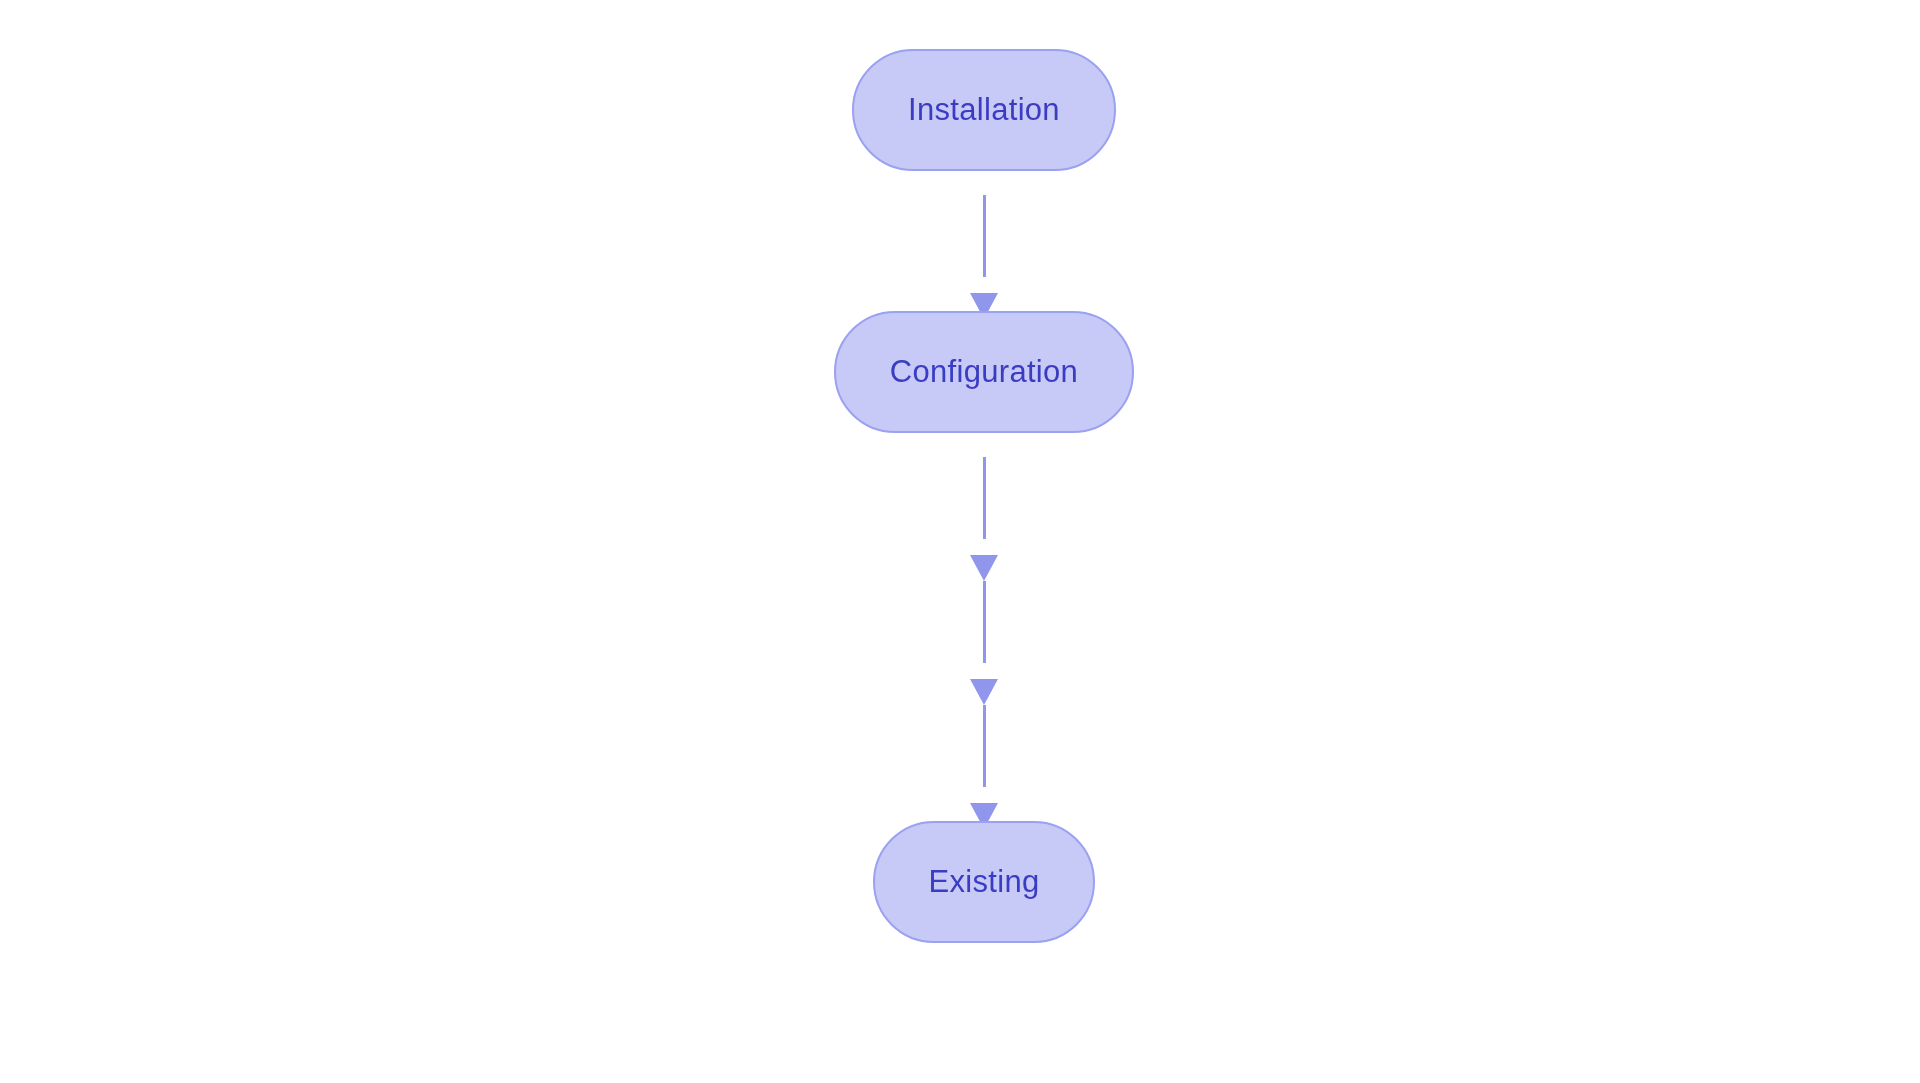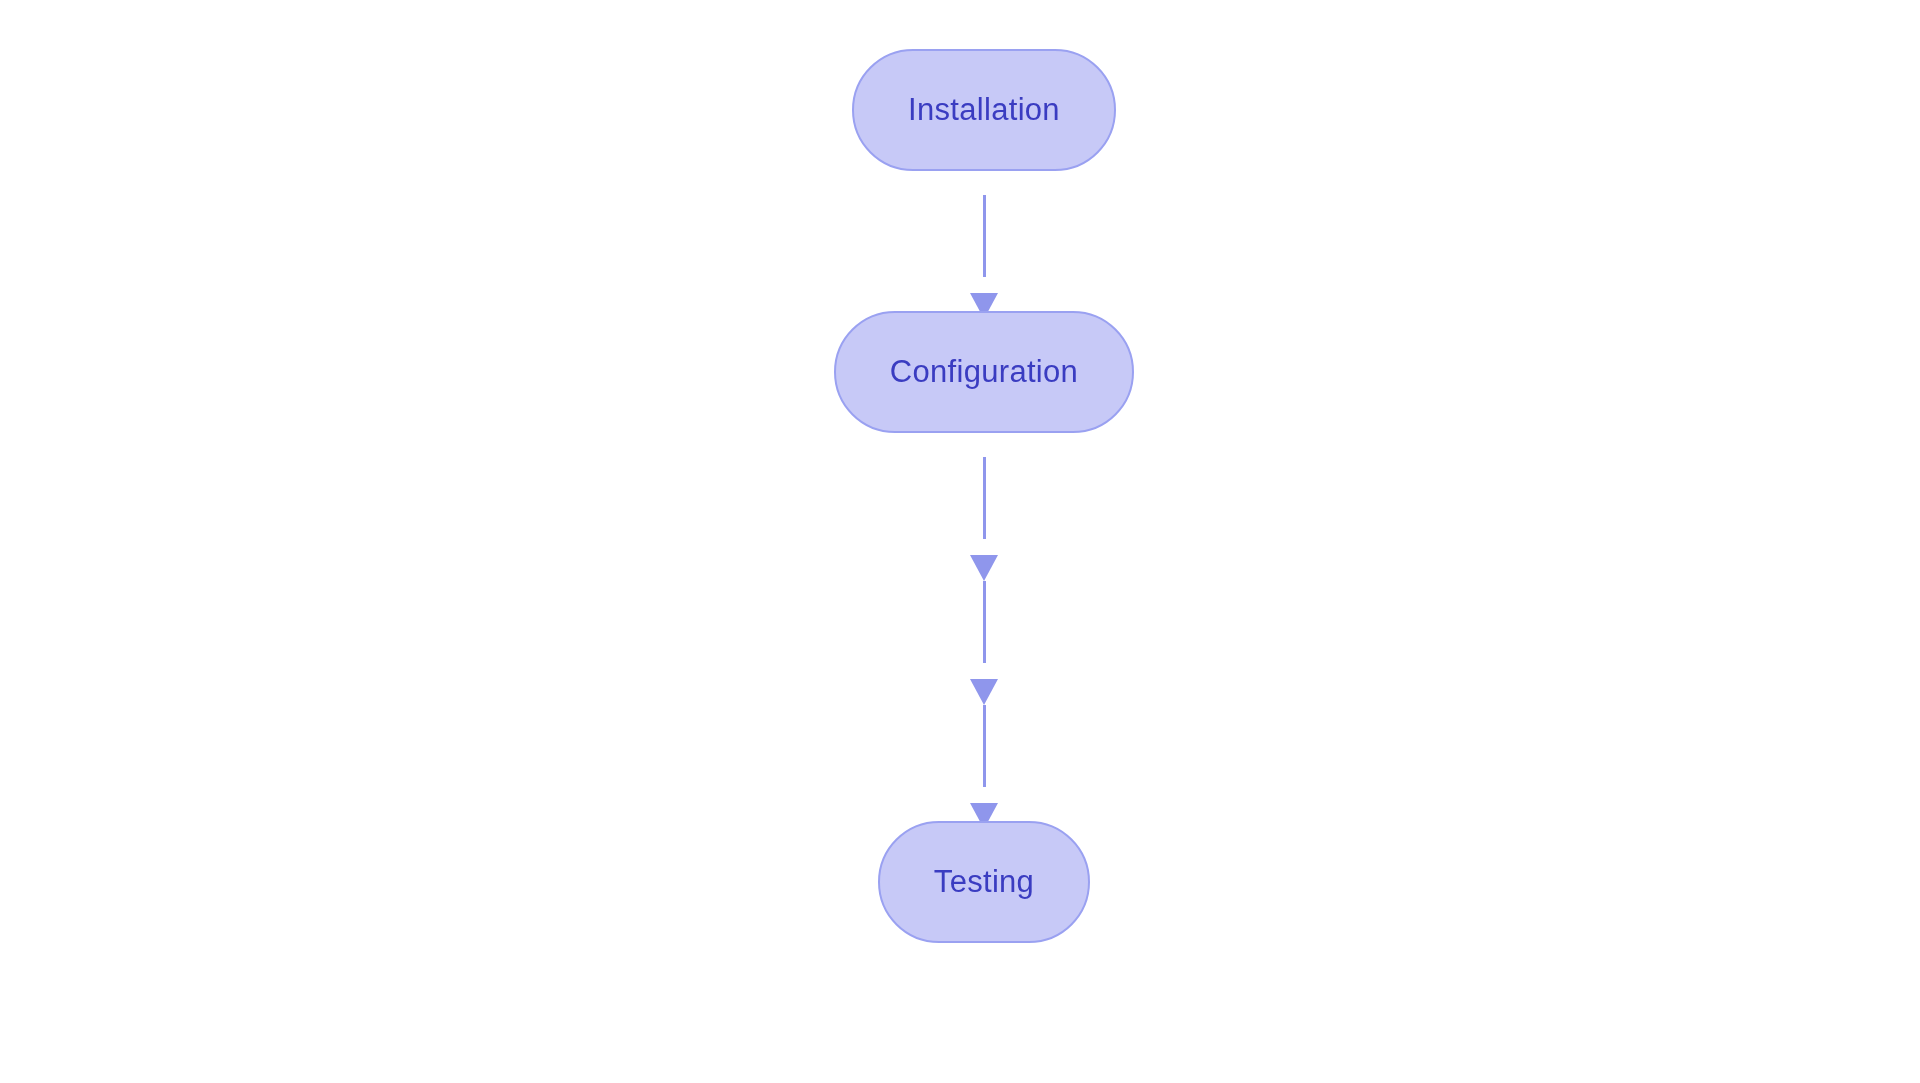--- a/index.html
+++ b/index.html
@@ -98,16 +98,16 @@
     <div class="arrow-head"></div>
   </div>
 
 
   <div class="edge">
     <div class="arrow-shaft"></div>
     <div class="arrow-head"></div>
   </div>
 
   <div class="flow-node">
-    <span class="node-label">Testing</span>
+    <span class="node-label">Existing</span>
   </div>
 
 </div>
 
 </body></html>

